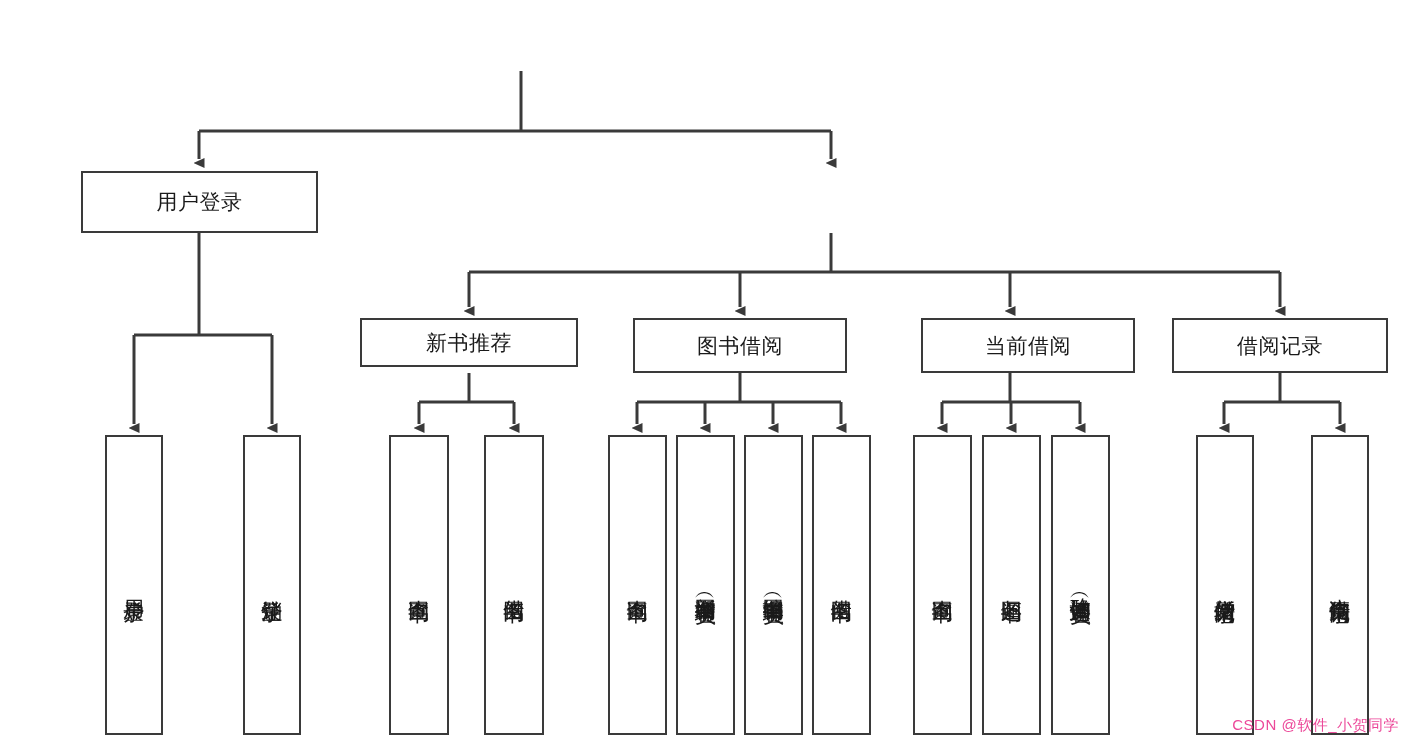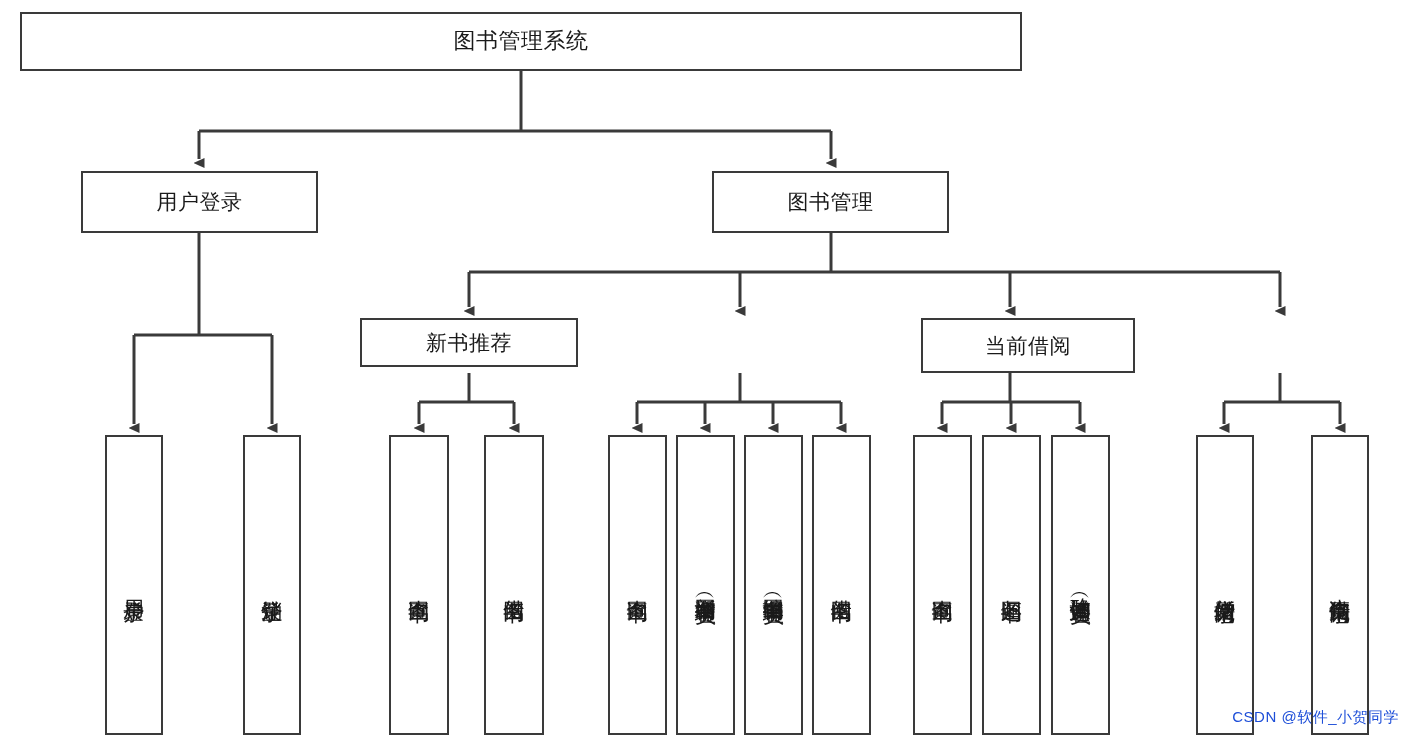--- a/index.html
+++ b/index.html
@@ -59,23 +59,23 @@
     text-orientation: upright;
     font-size: 21px;
     line-height: 1.12;
     letter-spacing: 1px;
     white-space: nowrap;
     max-height: 100%;
   }
   .watermark {
     position: absolute;
     right: 6px;
-    bottom: 20px;
+    bottom: 12px;
     font-size: 15px;
-    color: #1d4ed8;
+    color: #ec4899;
     letter-spacing: 0.5px;
     white-space: nowrap;
     z-index: 5;
   }
 </style>
 </head>
 <body>
 
 <div id="canvas">
 
@@ -122,41 +122,41 @@
       <path d="M1011,402 L1011,424" marker-end="url(#arrow)"></path>
       <path d="M1080,402 L1080,424" marker-end="url(#arrow)"></path>
 
       <path d="M1280,373 L1280,402"></path>
       <path d="M1224,402 L1340,402"></path>
       <path d="M1224,402 L1224,424" marker-end="url(#arrow)"></path>
       <path d="M1340,402 L1340,424" marker-end="url(#arrow)"></path>
     </g>
   </svg>
 
-  <div class="node horiz root" style="left:20px; top:12px; width:1002px; height:59px;">
-    <span class="label">图书管理系统</span>
-  </div>
 
   <div class="node horiz" style="left:81px; top:171px; width:237px; height:62px;">
     <span class="label">用户登录</span>
   </div>
 
-  <div class="node horiz" style="left:712px; top:171px; width:237px; height:62px;">
-    <span class="label">图书管理</span>
-  </div>
 
   <div class="node horiz" style="left:360px; top:318px; width:218px; height:49px;">
     <span class="label">新书推荐</span>
   </div>
 
+  <div class="node horiz" style="left:633px; top:318px; width:214px; height:55px;">
+    <span class="label">图书借阅</span>
+  </div>
 
   <div class="node horiz" style="left:903px; top:318px; width:214px; height:55px;margin-left:18px;">
     <span class="label">当前借阅</span>
   </div>
 
+  <div class="node horiz" style="left:1172px; top:318px; width:216px; height:55px;">
+    <span class="label">借阅记录</span>
+  </div>
 
   <div class="node vert" style="left:105px; top:435px; width:58px; height:300px;">
     <span class="label">用户登录</span>
   </div>
 
   <div class="node vert" style="left:243px; top:435px; width:58px; height:300px;">
     <span class="label">注销登录</span>
   </div>
 
   <div class="node vert" style="left:389px; top:435px; width:60px; height:300px;">

